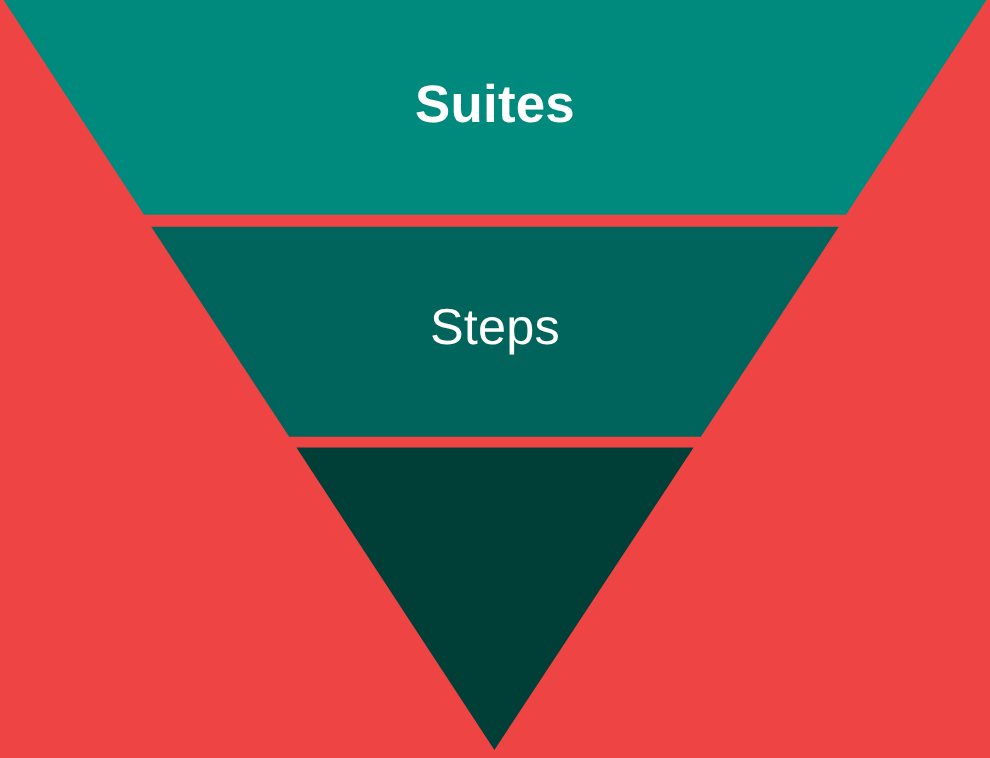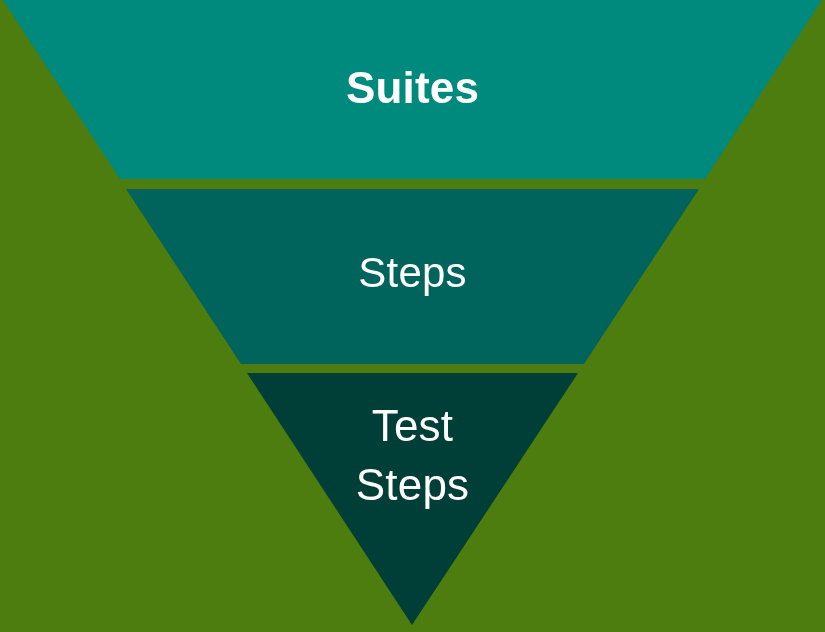--- a/index.html
+++ b/index.html
@@ -60,31 +60,29 @@
     top: 396px;
     font-size: 44px;
     font-weight: normal;
     line-height: 1.35;
     letter-spacing: 0.2px;
   }
 </style>
 </head>
 <body>
 
-<div id="funnel-diagram" style="background: #4d7c0f;">
+<div id="funnel-diagram" style="background: #ef4444;">
 
   <svg class="funnel-svg" viewBox="0 0 825 632" preserveAspectRatio="none">
 
     <polygon points="3,0 822,0 705,179 120,179" fill="#00897d"></polygon>
 
     <polygon points="126,189 699,189 584,364 241,364" fill="#00645c"></polygon>
 
     <polygon points="247,373 578,373 412,625" fill="#003f38"></polygon>
   </svg>
 
   <div class="band-label label-suites">Suites</div>
 
   <div class="band-label label-tests">Steps</div>
 
-  <div class="band-label label-test-steps">Test
-Steps</div>
 
 </div>
 
 </body></html>

